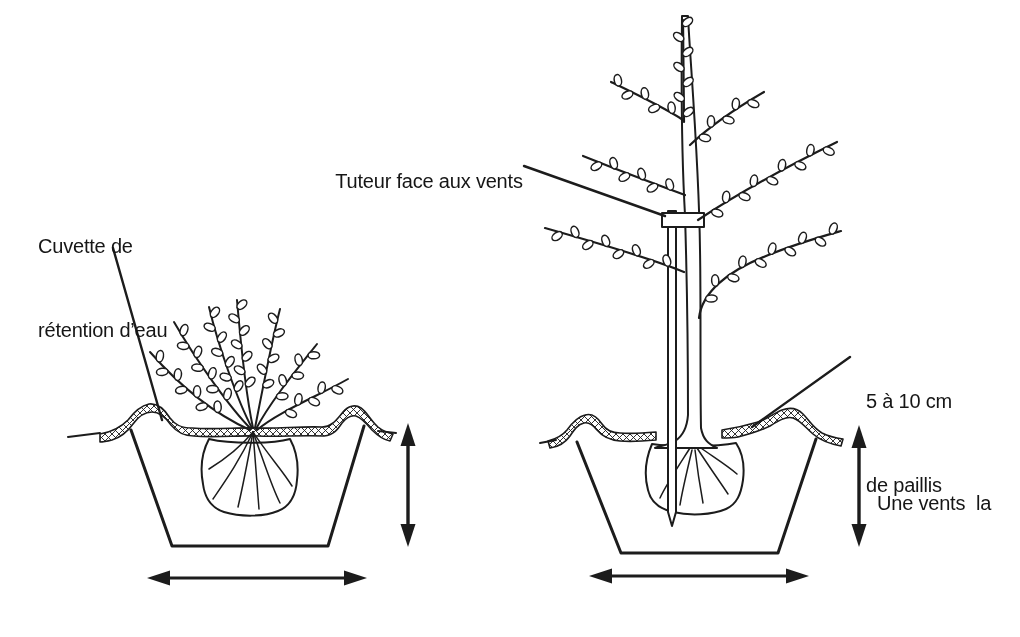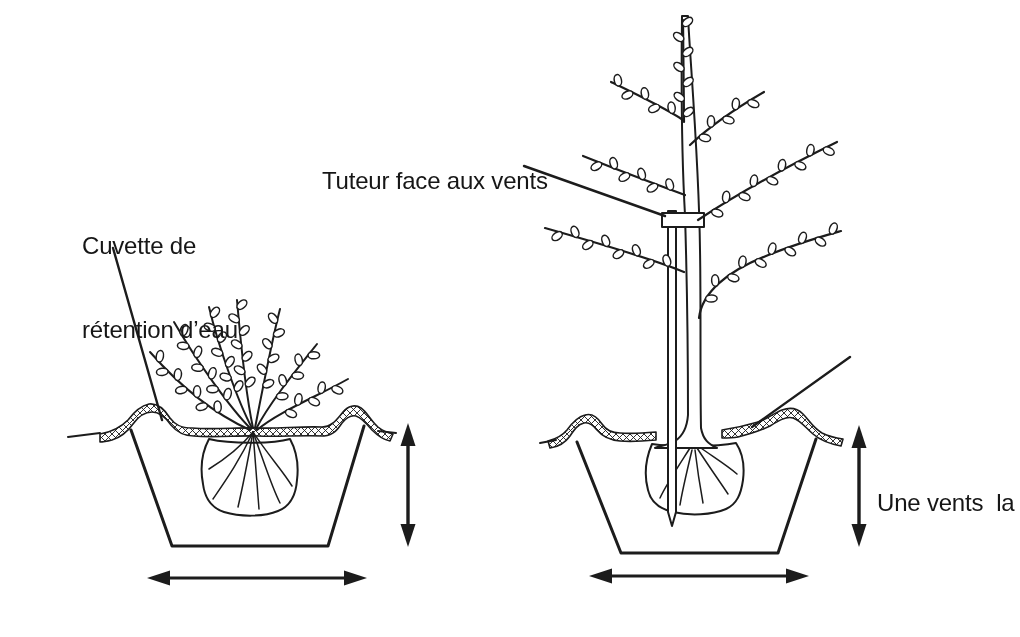--- a/index.html
+++ b/index.html
@@ -9,21 +9,21 @@
     background:var(--bg,#fff); overflow:hidden;
     font-family:"Liberation Sans", sans-serif;
   }
   .canvas svg { position:absolute; inset:0; color:var(--ink,#1c1c1c); }
   .ink { stroke:currentColor; fill:none; stroke-linecap:round; stroke-linejoin:round; }
   .w2 { stroke-width:2; } .w3 { stroke-width:3; }
   .fillwhite { fill:#fff; }
   .solid { fill:currentColor; stroke:none; }
   .leaf { stroke:currentColor; fill:#fff; stroke-width:1.5; }
   .lbl {
-    position:absolute; color:#161616; font-size:24px; line-height:28px;
+    position:absolute; color:#161616; font-size:20px; line-height:28px;
     white-space:pre; letter-spacing:-0.2px;
   }
   .lbl.center { text-align:center; }
   .lbl.big { font-size:21px; line-height:26px; }
 </style>
 </head>
 <body>
 
 <div class="canvas">
 
@@ -242,29 +242,33 @@
       </g>
 
       <g>
         <line class="ink" stroke-width="3.2" x1="608" y1="576" x2="790" y2="576"></line>
         <polygon class="solid" points="589,576 612,568.5 612,583.5"></polygon>
         <polygon class="solid" points="809,576 786,568.5 786,583.5"></polygon>
       </g>
     </g>
   </svg>
 
-  <div class="lbl" style="left:38px; top:176px;margin-left:44px;">
+  <div class="lbl" style="left:38px; top:176px;">
     <div>Cuvette de</div>
     <div>rétention d’eau</div>
   </div>
 
   <div class="lbl center" style="left:322px; top:111px; width:214px;">
     <div>Tuteur face aux vents</div>
   </div>
 
+  <div class="lbl" style="left:866px; top:331px;">
+    <div>5 à 10 cm</div>
+    <div>de paillis</div>
+  </div>
 
   <div class="lbl" style="left:877px; top:433px;">
     <div>Une vents  la</div>
     
   </div>
 
   <div class="lbl big" style="left:583px; top:587px;">
     
   </div>
 

